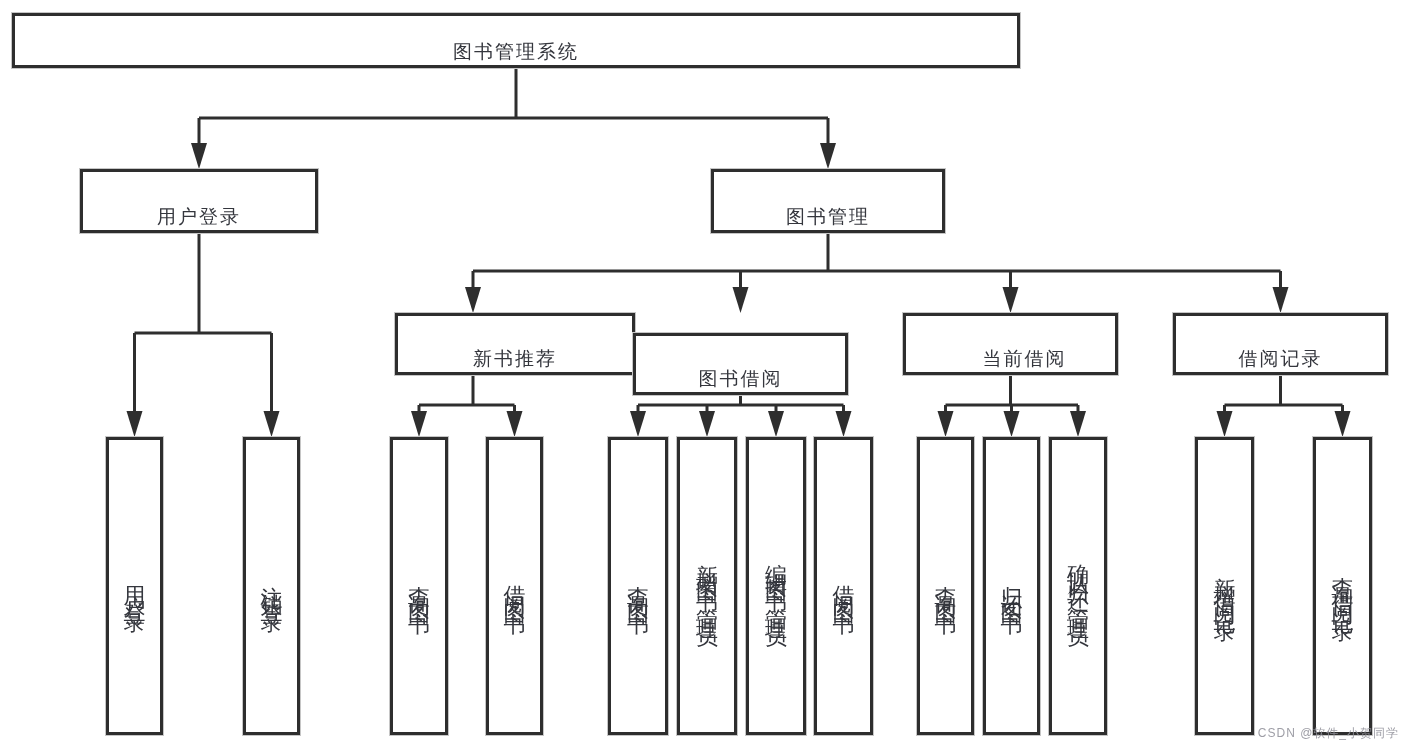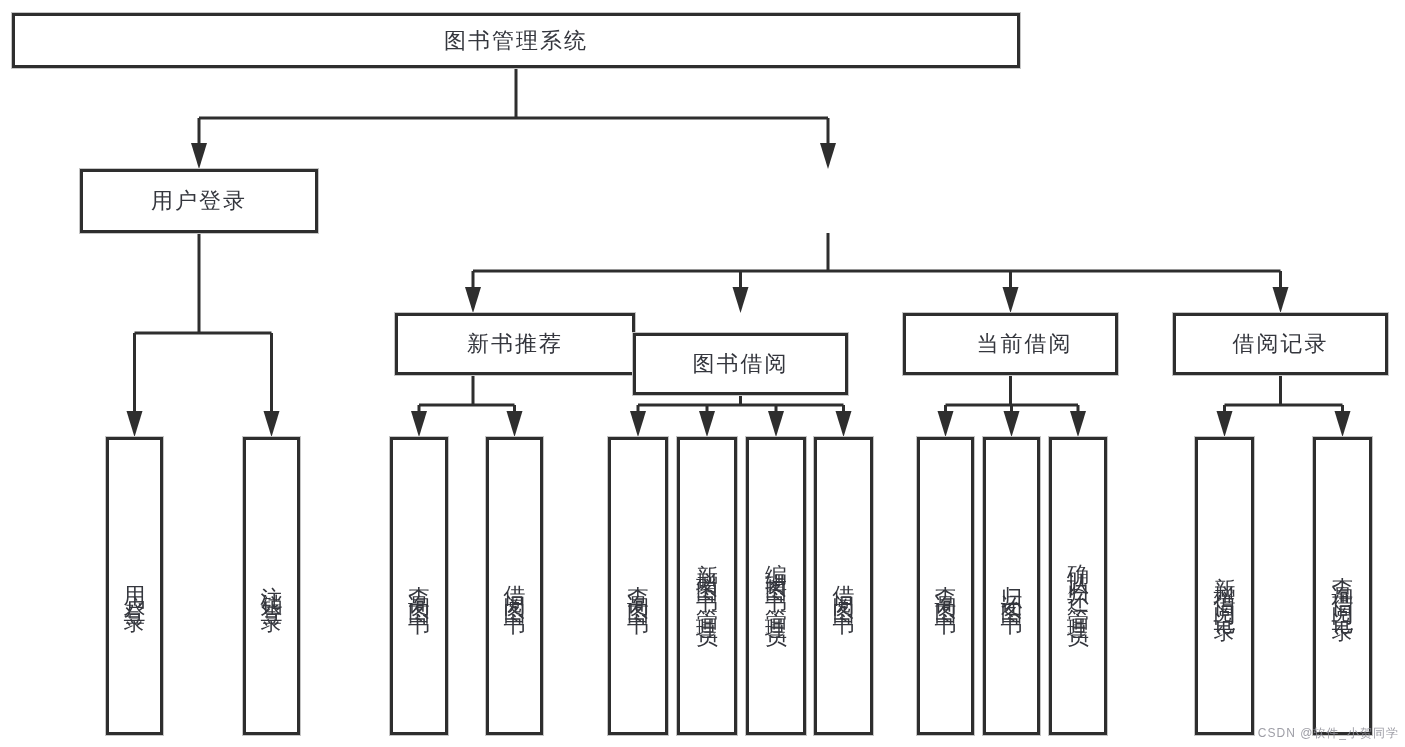--- a/index.html
+++ b/index.html
@@ -17,23 +17,24 @@
     border:3px solid #2e2e2e;
     box-shadow:0 0 0 1px #c6c6c6;
     background:#ffffff;
     color:#34363d;
     display:flex;
     align-items:center;
     justify-content:center;
     z-index:2;
   }
   .node.h{
-    font-size:22px;
+    font-size:19px;
     letter-spacing:2px;
     white-space:nowrap;
+    align-items:flex-end;
   }
   .node.v{
     writing-mode:vertical-rl;
     text-orientation:mixed;
     font-size:22px;
     letter-spacing:9px;
     line-height:1;
   }
   .watermark{
     position:absolute;
@@ -96,20 +97,23 @@
     </g>
   </svg>
 
   <div class="node h" style="left:12px;top:13px;width:1008px;height:55px;">
     <span>图书管理系统</span>
   </div>
 
   <div class="node h" style="left:80px;top:169px;width:238px;height:64px;">
     <span>用户登录</span>
   </div>
+  <div class="node h" style="left:711px;top:169px;width:234px;height:64px;">
+    <span>图书管理</span>
+  </div>
 
   <div class="node h" style="left:363px;top:313px;width:240px;height:62px;margin-left:32px;">
     <span>新书推荐</span>
   </div>
   <div class="node h" style="left:633px;top:313px;width:215px;height:62px;margin-top:20px;">
     <span>图书借阅</span>
   </div>
   <div class="node h" style="left:903px;top:313px;width:215px;height:62px;padding-left:28px;">
     <span>当前借阅</span>
   </div>

